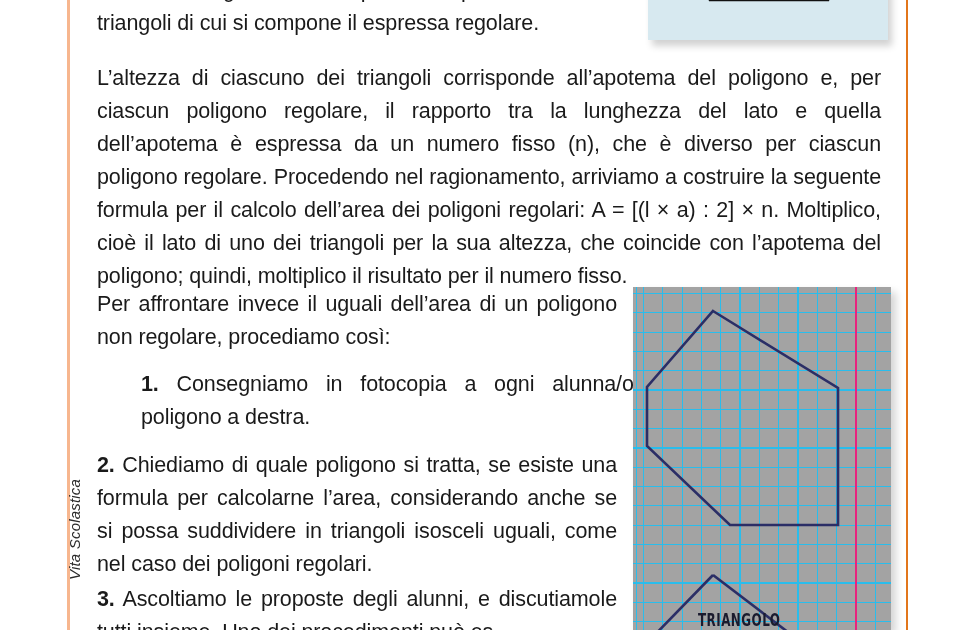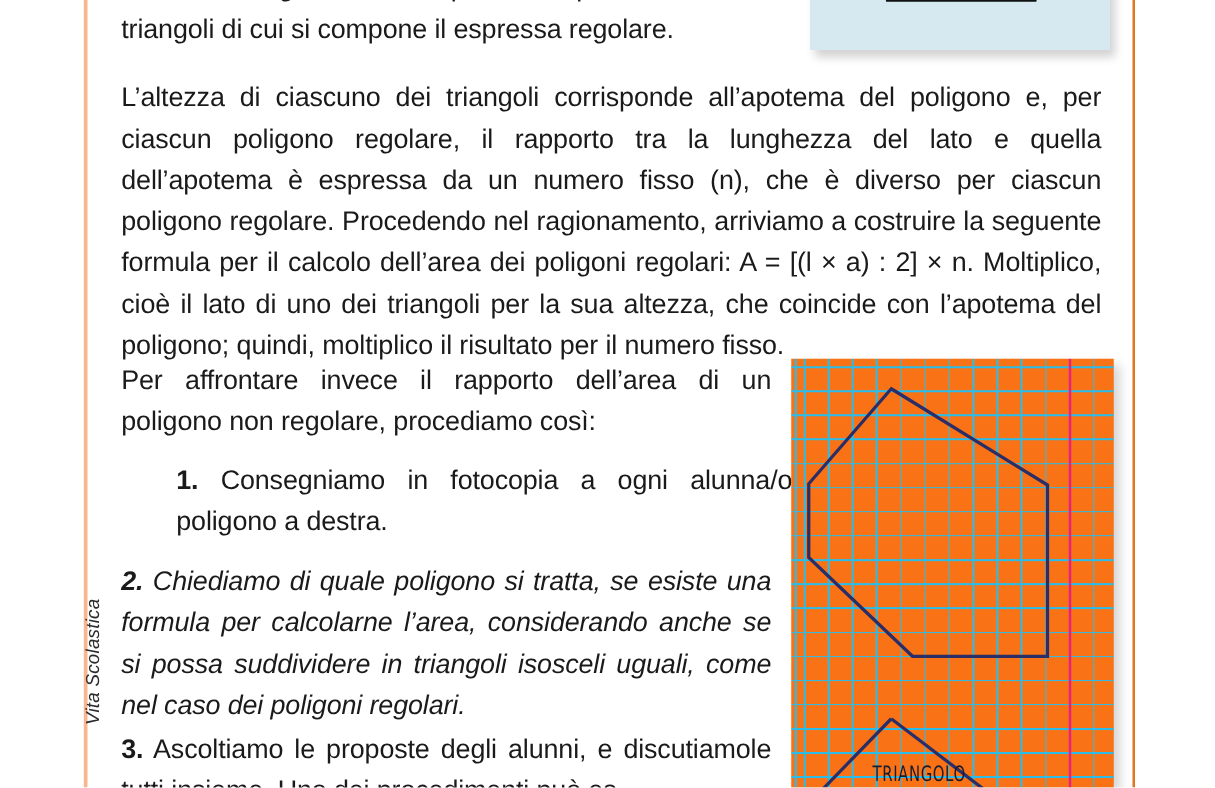--- a/index.html
+++ b/index.html
@@ -68,21 +68,21 @@
   
   .para-clip {
     position: absolute;
     left: 97px;
     top: -26px;
     width: 536px;
   }
   .para-2  { position: absolute; left: 97px; top: 62px;  width: 784px; }
   .para-3  { position: absolute; left: 97px; top: 288px; width: 520px; }
   .item-1  { position: absolute; left: 97px; top: 368px; width: 520px; margin-left: 44px; }
-  .item-2  { position: absolute; left: 97px; top: 449px; width: 520px; font-style: italic; }
+  .item-2  { position: absolute; left: 97px; top: 449px; width: 520px; }
   .item-3  { position: absolute; left: 97px; top: 583px; width: 520px; }
 
   
   .fig-top {
     position: absolute;
     left: 648px;
     top: -96px;
     width: 240px;
     height: 136px;
     background: #D7E9F0;
@@ -90,23 +90,24 @@
   }
   .fig-top svg { display: block; }
 
   
   .fig-grid {
     position: absolute;
     left: 633px;
     top: 287px;
     width: 258px;
     height: 343px;
-    background: #f97316;
+    background: #a3a3a3;
     box-shadow: 5px 5px 8px rgba(0,0,0,0.17);
     overflow: hidden;
+    font-weight: bold;
   }
   .fig-grid .paper {
     position: absolute;
     inset: 0;
     background-image:
       repeating-linear-gradient(to right,  #29BDEC 0 1.2px, transparent 1.2px 19.3px),
       repeating-linear-gradient(to bottom, #29BDEC 0 1.2px, transparent 1.2px 19.3px);
     background-position: 10px 6px, 10px 6px;
   }
   .fig-grid .margin-line {
@@ -146,21 +147,21 @@
     <span>uno dei triangoli e la moltiplichiamo per il numero dei</span>
     <span>triangoli di cui si compone il espressa regolare.</span>
   </p>
 </div>
 
 <div class="para-2">
   <p class="body lastline-left"><span>L’altezza di ciascuno dei triangoli corrisponde all’apotema del poligono e, per ciascun poligono regolare, il rapporto tra la lunghezza del lato e quella dell’apotema è espressa da un numero fisso (n), che è diverso per ciascun poligono regolare. Procedendo nel ragionamento, arriviamo a costruire la seguente formula per il calcolo dell’area dei poligoni regolari: </span><span class="formula">A = [(l × a) : 2] × n</span><span>. Moltiplico, cioè il lato di uno dei triangoli per la sua altezza, che coincide con l’apotema del poligono; quindi, moltiplico il risultato per il numero fisso.</span></p>
 </div>
 
 <div class="para-3">
-  <p class="body lastline-left">Per affrontare invece il rapporto dell’area di un poligono non regolare, procediamo così:</p>
+  <p class="body lastline-left">Per affrontare invece il uguali dell’area di un poligono non regolare, procediamo così:</p>
 </div>
 
 <div class="item-1">
   <p class="body lastline-left"><span class="numtag">1.</span> <span>Consegniamo in fotocopia a ogni alunna/o il poligono a destra.</span></p>
 </div>
 
 <div class="item-2">
   <p class="body lastline-left"><span class="numtag">2.</span> <span>Chiediamo di quale poligono si tratta, se esiste una formula per calcolarne l’area, considerando anche se si possa suddividere in triangoli isosceli uguali, come nel caso dei poligoni regolari.</span></p>
 </div>
 

